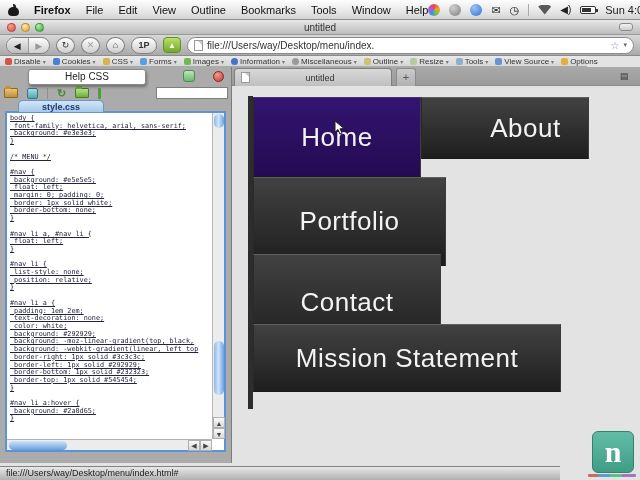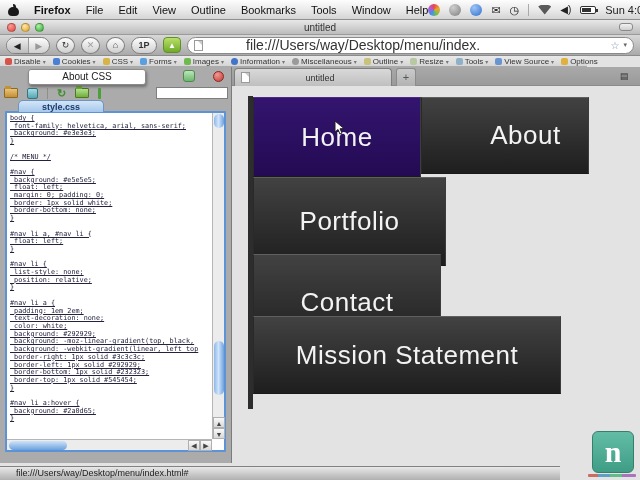--- a/index.html
+++ b/index.html
@@ -65,21 +65,21 @@
   .dis { color:#a0a0a0; }
   .onep { width:26px; font-weight:bold;text-align:right; }
   .addon { width:18px; height:16px; border-radius:4px;
     background:linear-gradient(#b9e06a,#6faa28); border:1px solid #628f2a;
     display:flex; align-items:center; justify-content:center; color:#fff; font-size:8px; }
   .urlbar { flex:1; height:17px; background:#fff; border:1px solid #8a8a8a; border-radius:9px;
     display:flex; align-items:center; padding:0 6px; gap:4px; min-width:0; }
   .page-ic { width:9px; height:11px; background:#fff; border:1px solid #9a9a9a; position:relative; flex:none; }
   .page-ic:after { content:""; position:absolute; right:0; top:0; border:2px solid #c9c9c9;
     border-left-color:transparent; border-bottom-color:transparent; }
-  .url-text { font-size:14px; color:#333; white-space:nowrap; overflow:hidden; flex:1;margin-left:39px; }
+  .url-text { font-size:10px; color:#333; white-space:nowrap; overflow:hidden; flex:1; }
   .star { color:#7a8fb5; font-size:10px; flex:none; }
   .drop { color:#666; font-size:7px; flex:none; }
   .searchbar { width:178px; height:17px; background:#fff; border:1px solid #8a8a8a; border-radius:9px;
     display:flex; align-items:center; padding:0 6px; gap:4px; flex:none; }
   .gball { width:10px; height:10px; border-radius:50%; flex:none;
     background:conic-gradient(#4285f4 0 25%, #ea4335 25% 50%, #fbbc05 50% 75%, #34a853 75% 100%); }
   .searchbar input { border:none; outline:none; flex:1; font-size:9px; color:#666;
     font-family:"Liberation Sans",sans-serif; background:transparent; min-width:0; }
 
   
@@ -151,37 +151,37 @@
   
   .content { position:absolute; left:232px; top:86px; width:408px; height:380px; background:#e3e3e3;margin-left:8px; }
   .edge-strip { position:absolute; left:8px; top:10px; width:5px; height:313px; background:#2d2d2d; }
   .mi { position:absolute; display:flex; align-items:center; justify-content:center;
     color:#f3f3f3; font-size:26px; letter-spacing:.5px;
     background:linear-gradient(#424242,#1e1e1e);
     border-top:1px solid #5f5f5f; border-right:1px solid #3c3c3c;
     border-left:1px solid #292929; border-bottom:1px solid #191919; }
   .mi-home { left:13px; top:11px; width:168px; height:80px;
     background:linear-gradient(#33156f,#240a53); border-top-color:#4a2c85; }
-  .mi-about { left:181px; top:11px; width:168px; height:77px;padding-left:41px; }
+  .mi-about { left:181px; top:11px; width:168px; height:62px;padding-left:41px; }
   .mi-portfolio { left:13px; top:91px; width:193px; height:89px; }
   .mi-contact { left:13px; top:168px; width:188px; height:96px; }
-  .mi-mission { left:13px; top:230px; width:308px; height:78px; }
+  .mi-mission { left:13px; top:238px; width:308px; height:68px; }
   .cursor { position:absolute; left:94px; top:34px; z-index:20; }
 
   
   .nlogo { position:absolute; left:592px; top:431px; width:42px; height:42px; border-radius:6px;
     background:linear-gradient(#63bda6,#3f9d85); border:1px solid #35806d;
     display:flex; align-items:center; justify-content:center; z-index:30;
     font-family:"Liberation Serif", serif; font-weight:bold; font-size:30px; color:#fff; }
   .watermark { position:absolute; left:588px; top:474px; width:48px; height:3px; z-index:31;
     background:linear-gradient(90deg,#c0392b 0 20%,#2980b9 20% 45%,#27ae60 45% 70%,#8e44ad 70% 100%);
     opacity:.7; border-radius:1px; }
   .statusbar { position:absolute; left:0; top:466px; width:560px; height:14px;
     background:linear-gradient(#e8e8e8,#b0b0b0); border-top:1px solid #828282;
-    font-size:9px; color:#222; line-height:13px; padding:0 16px; z-index:25; }
+    font-size:9px; color:#222; line-height:13px; padding:0 6px; z-index:25; }
 </style>
 </head>
 <body>
 
 <div class="menubar">
   <div class="left">
     <span class="apple">
         <span class="body"></span>
         <span class="leaf"></span>
       </span>
@@ -301,21 +301,21 @@
 <div class="tabbar">
   <div class="tab">
     <span class="page-ic"></span>
     <span class="tab-label">untitled</span>
   </div>
   <div class="newtab">+</div>
   <div class="alltabs">▤</div>
 </div>
 
 <div class="sidebar">
-  <div class="tooltip">About CSS</div>
+  <div class="tooltip">Help CSS</div>
   <span class="sb-ic-a"></span>
   <span class="sb-ic-b"></span>
   <div class="sb-tools">
     <span class="folder"></span>
     <span class="sq-teal"></span>
     <span class="vdiv"></span>
     <span class="recycle">↻</span>
     <span class="folder green"></span>
     <span class="gbar"></span>
     <span class="sb-search"></span>

